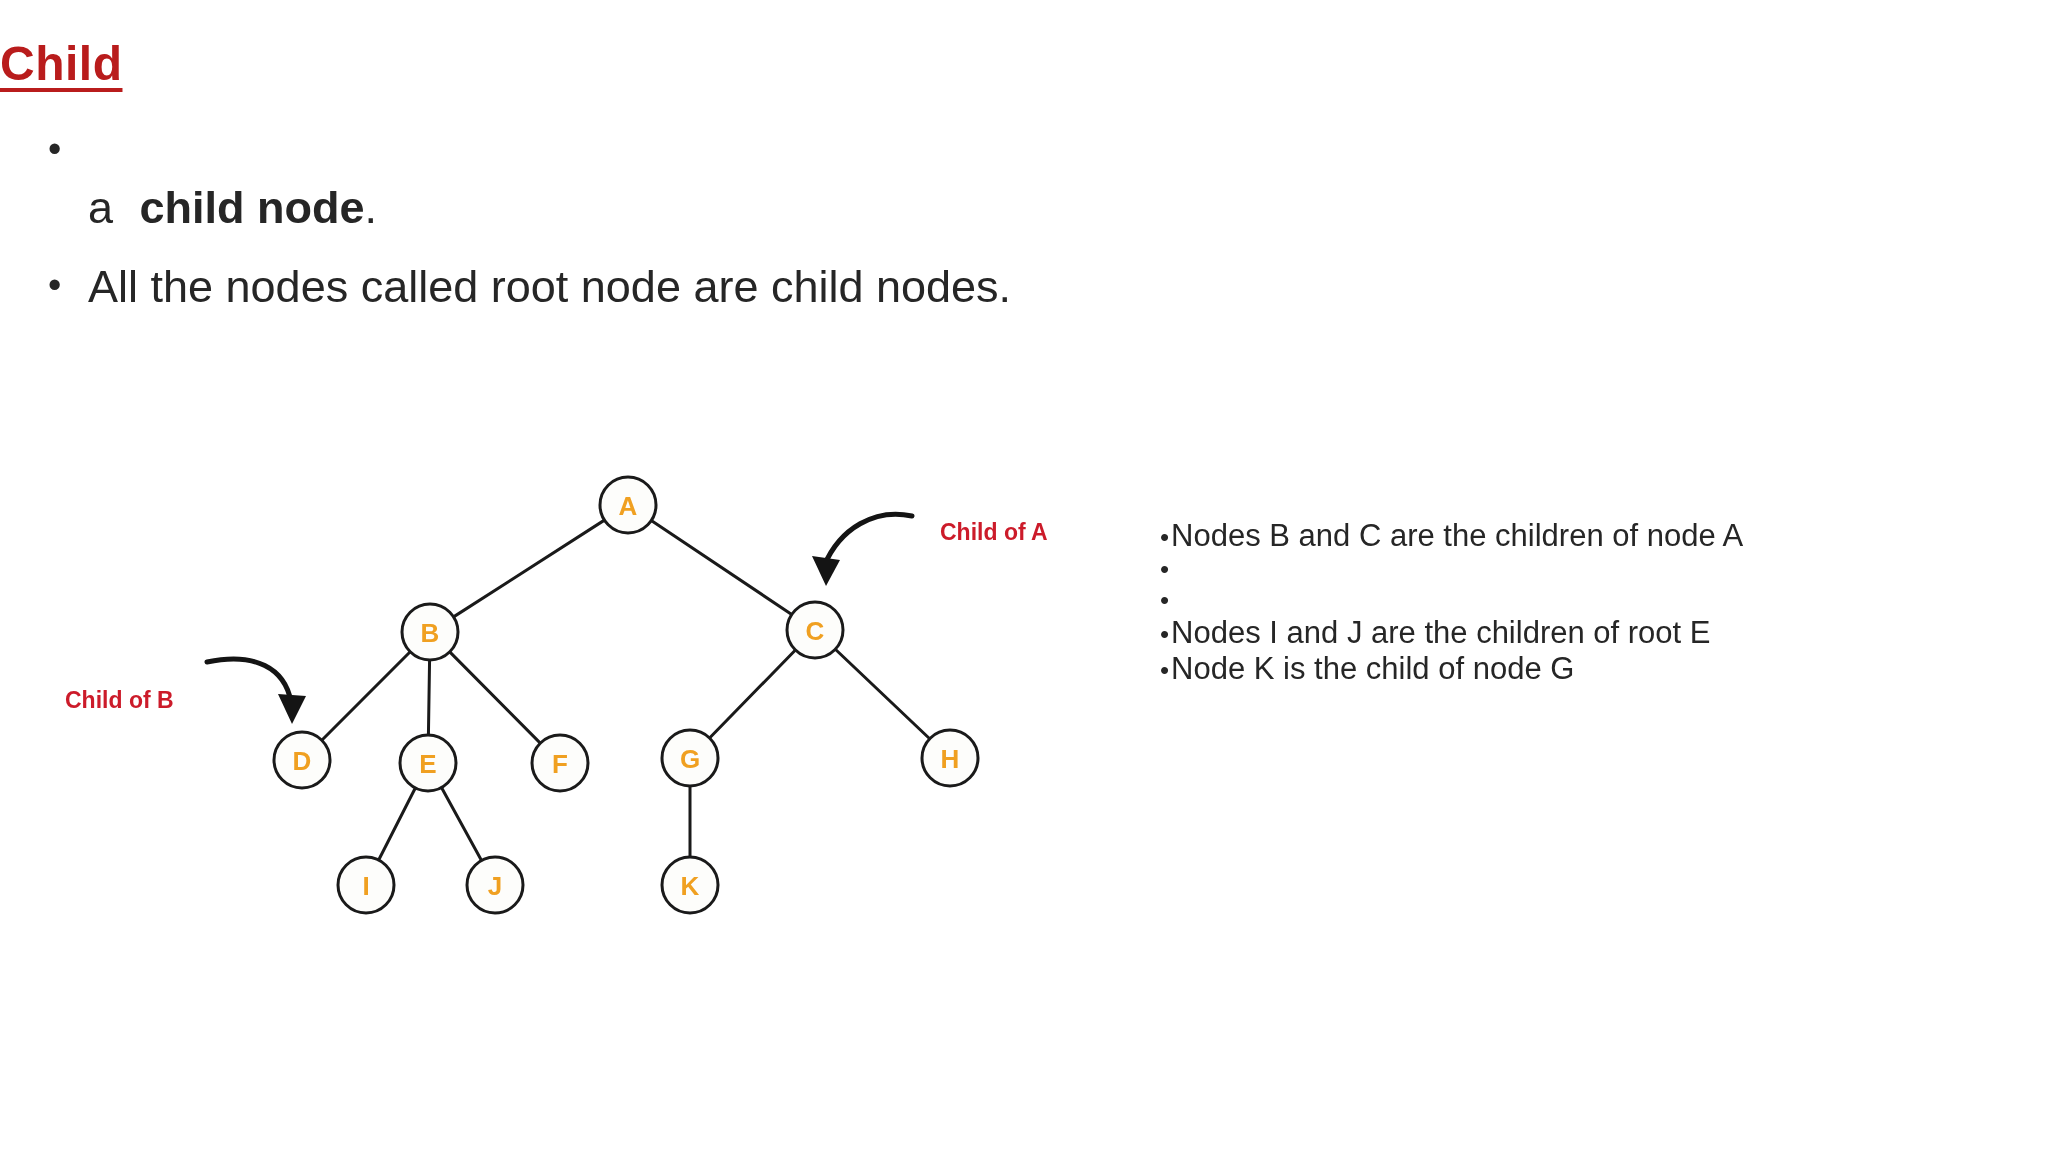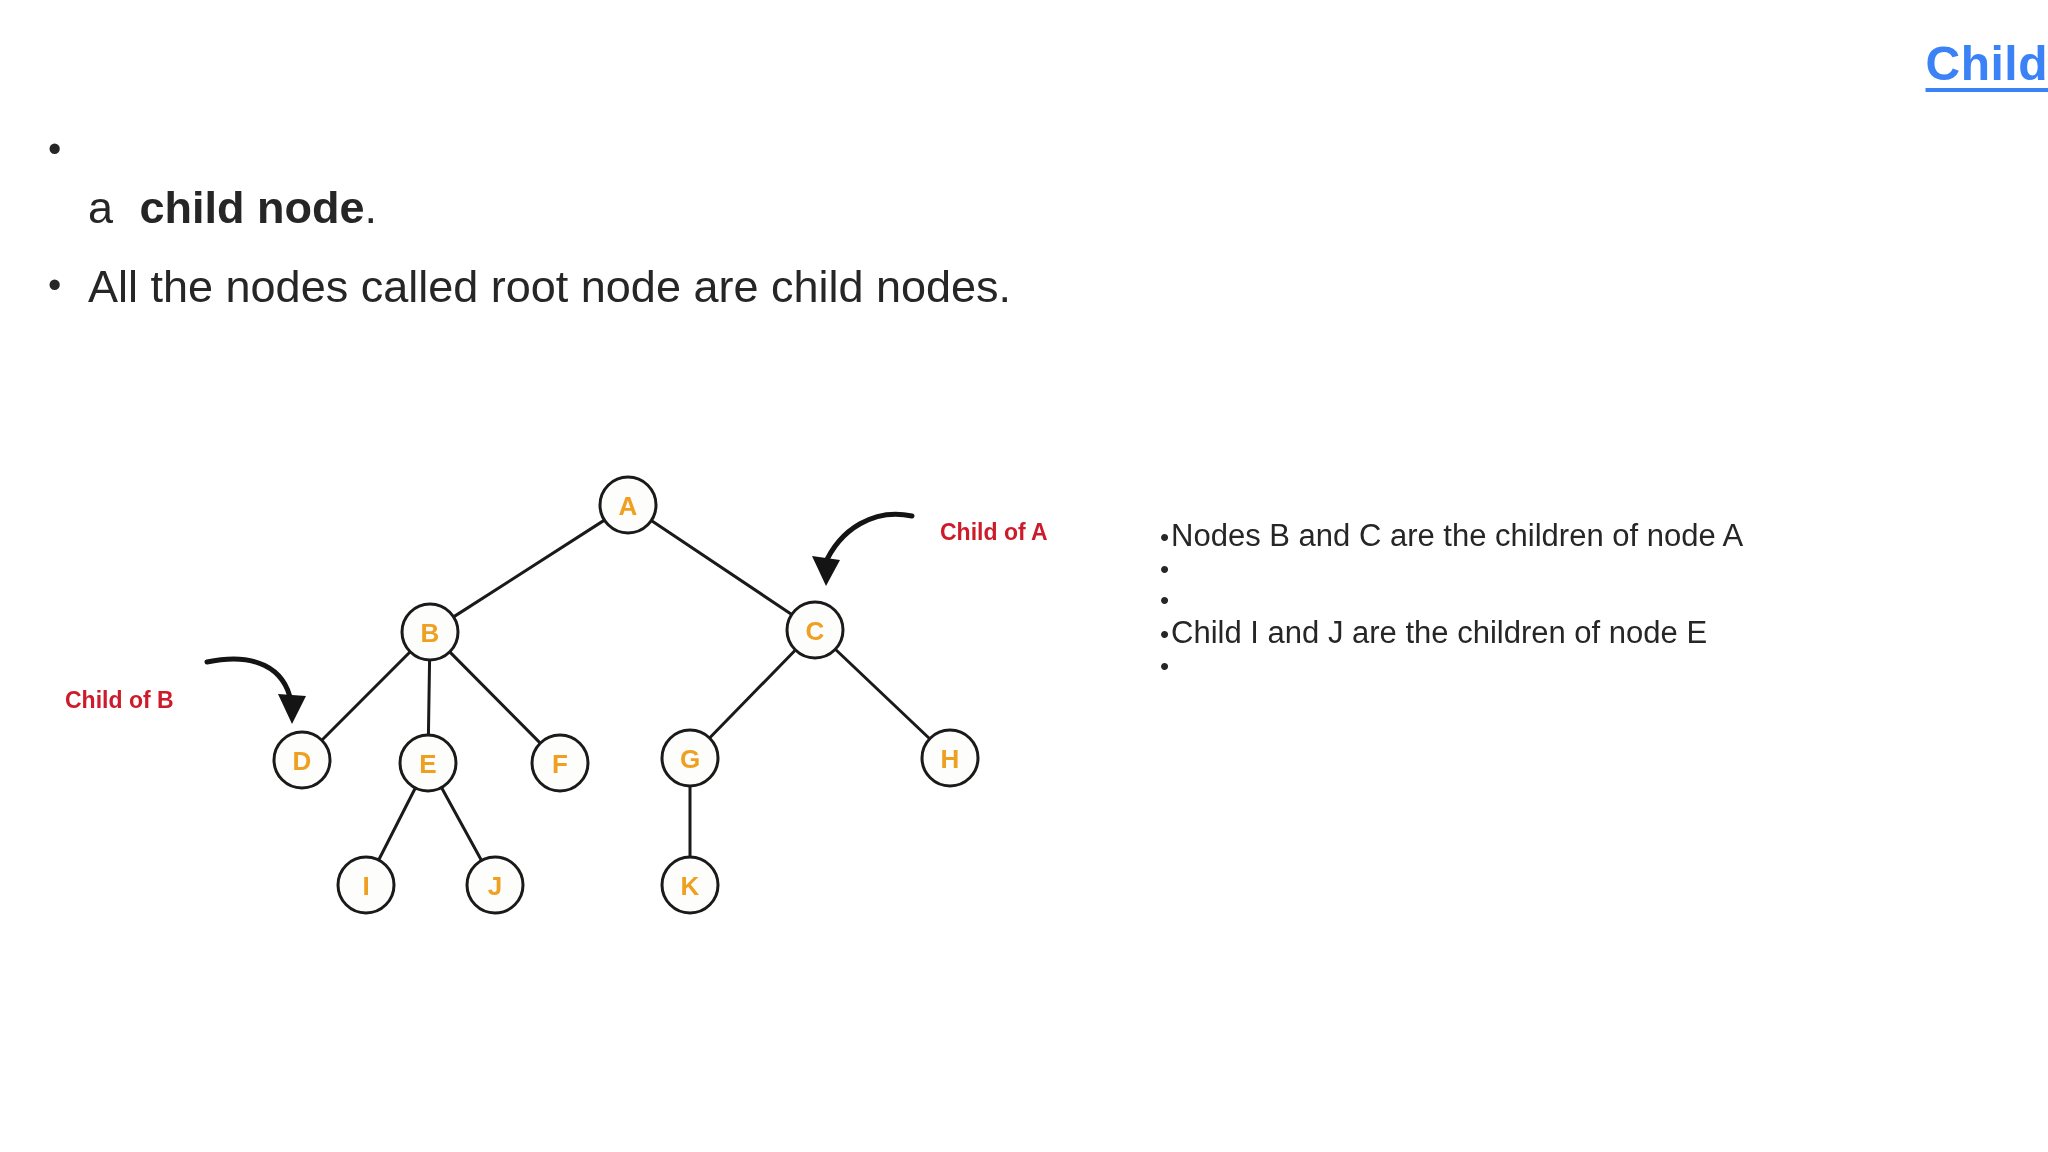--- a/index.html
+++ b/index.html
@@ -15,24 +15,24 @@
     font-family: "Liberation Sans", sans-serif;
     color: #262626;
   }
 
   
   #slide-title {
     position: absolute;
     top: 36px;
     left: 0;
     width: 100%;
-    text-align: right;
+    text-align: left;
     font-size: 48px;
     font-weight: bold;
-    color: #3b82f6;
+    color: #b91c1c;
     letter-spacing: 0.5px;
   }
   #slide-title span.underline-text {
     text-decoration: underline;
     text-underline-offset: 8px;
     text-decoration-thickness: 4px;
   }
 
   
   #main-bullets {
@@ -242,18 +242,19 @@
       <span>Nodes B and C are the children of node A</span>
     </div>
     <div class="note-line">
       <span class="note-bullet">•</span>
     </div>
     <div class="note-line">
       <span class="note-bullet">•</span>
     </div>
     <div class="note-line">
       <span class="note-bullet">•</span>
-      <span>Child I and J are the children of node E</span>
-    </div>
-    <div class="note-line">
-      <span class="note-bullet">•</span>
+      <span>Nodes I and J are the children of root E</span>
+    </div>
+    <div class="note-line">
+      <span class="note-bullet">•</span>
+      <span>Node K is the child of node G</span>
     </div>
   </div>
 
 </body></html>

